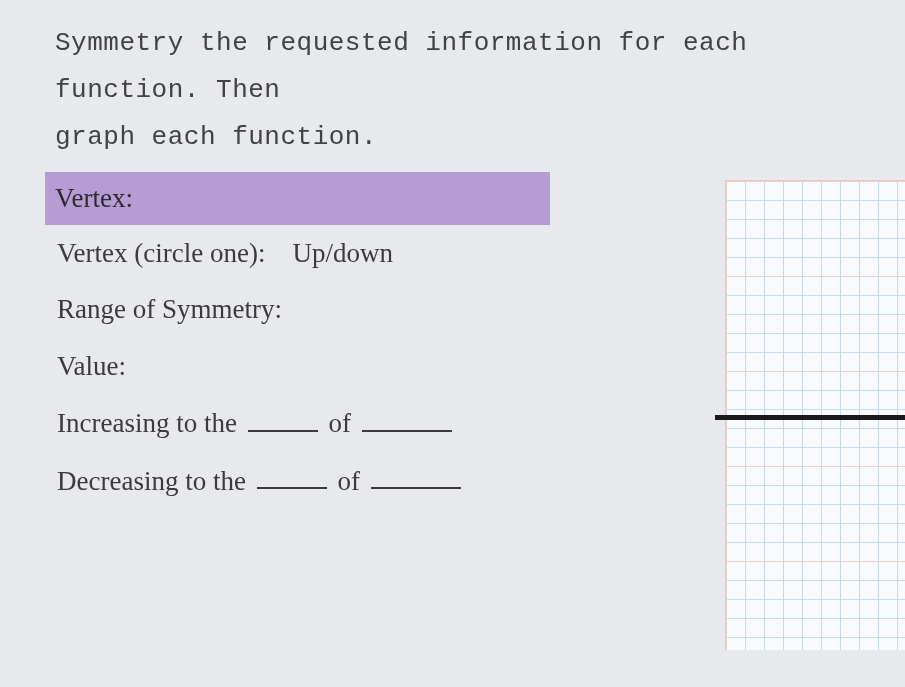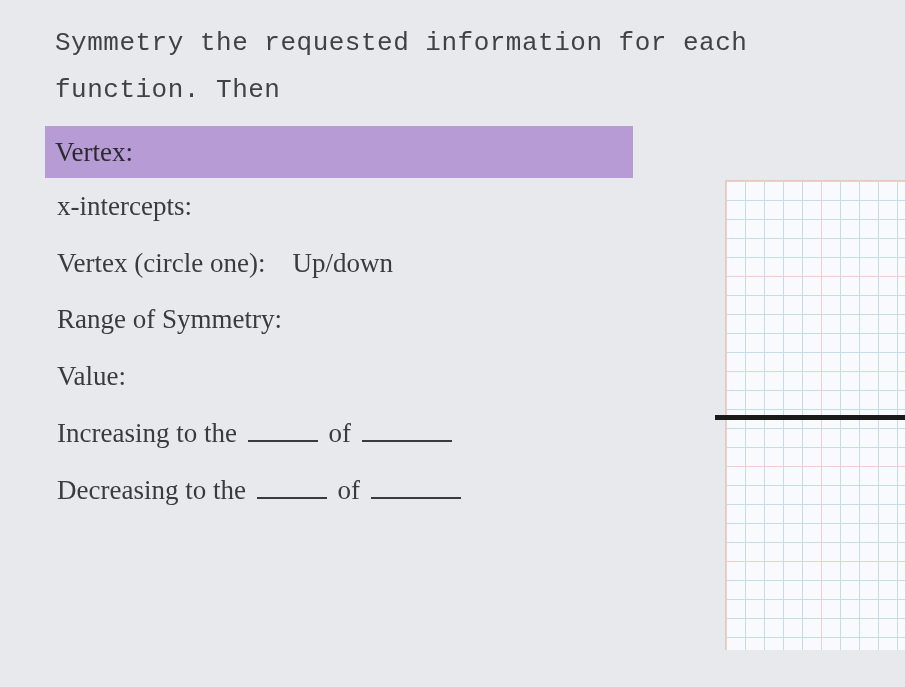--- a/index.html
+++ b/index.html
@@ -41,21 +41,21 @@
     .row {
       font-size: 27px;
       color: #3a3a40;
       padding: 8px 0 8px 2px;
       line-height: 1.5;
       font-family: 'Comic Sans MS', cursive;
     }
     .row.highlight {
       background: #b79bd4;
       color: #2a2a30;
-      width: 588px;
+      width: 505px;
       padding: 6px 10px;
       margin-left: -10px;
     }
     .blank {
       display: inline-block;
       border-bottom: 2px solid #3a3a40;
       width: 70px;
       height: 1.1em;
       vertical-align: baseline;
       margin: 0 4px;
@@ -98,32 +98,30 @@
       background: #1a1a1a;
     }
   </style>
 </head>
 <body>
 
 <div class="content">
 
   <div class="instructions">
     <span>Symmetry the requested information for each function. Then</span><br>
+    <span>graph each function.</span>
   </div>
 
 
   <div class="rows">
 
     <div class="row highlight">
       <span>Vertex:</span>
     </div>
 
-    <div class="row">
-      <span>x-intercepts:</span>
-    </div>
 
     <div class="row">
       <span>Vertex (circle one):</span>
       &nbsp;&nbsp;
       <span>Up/down</span>
     </div>
 
     <div class="row">
       <span>Range of Symmetry:</span>
     </div>

